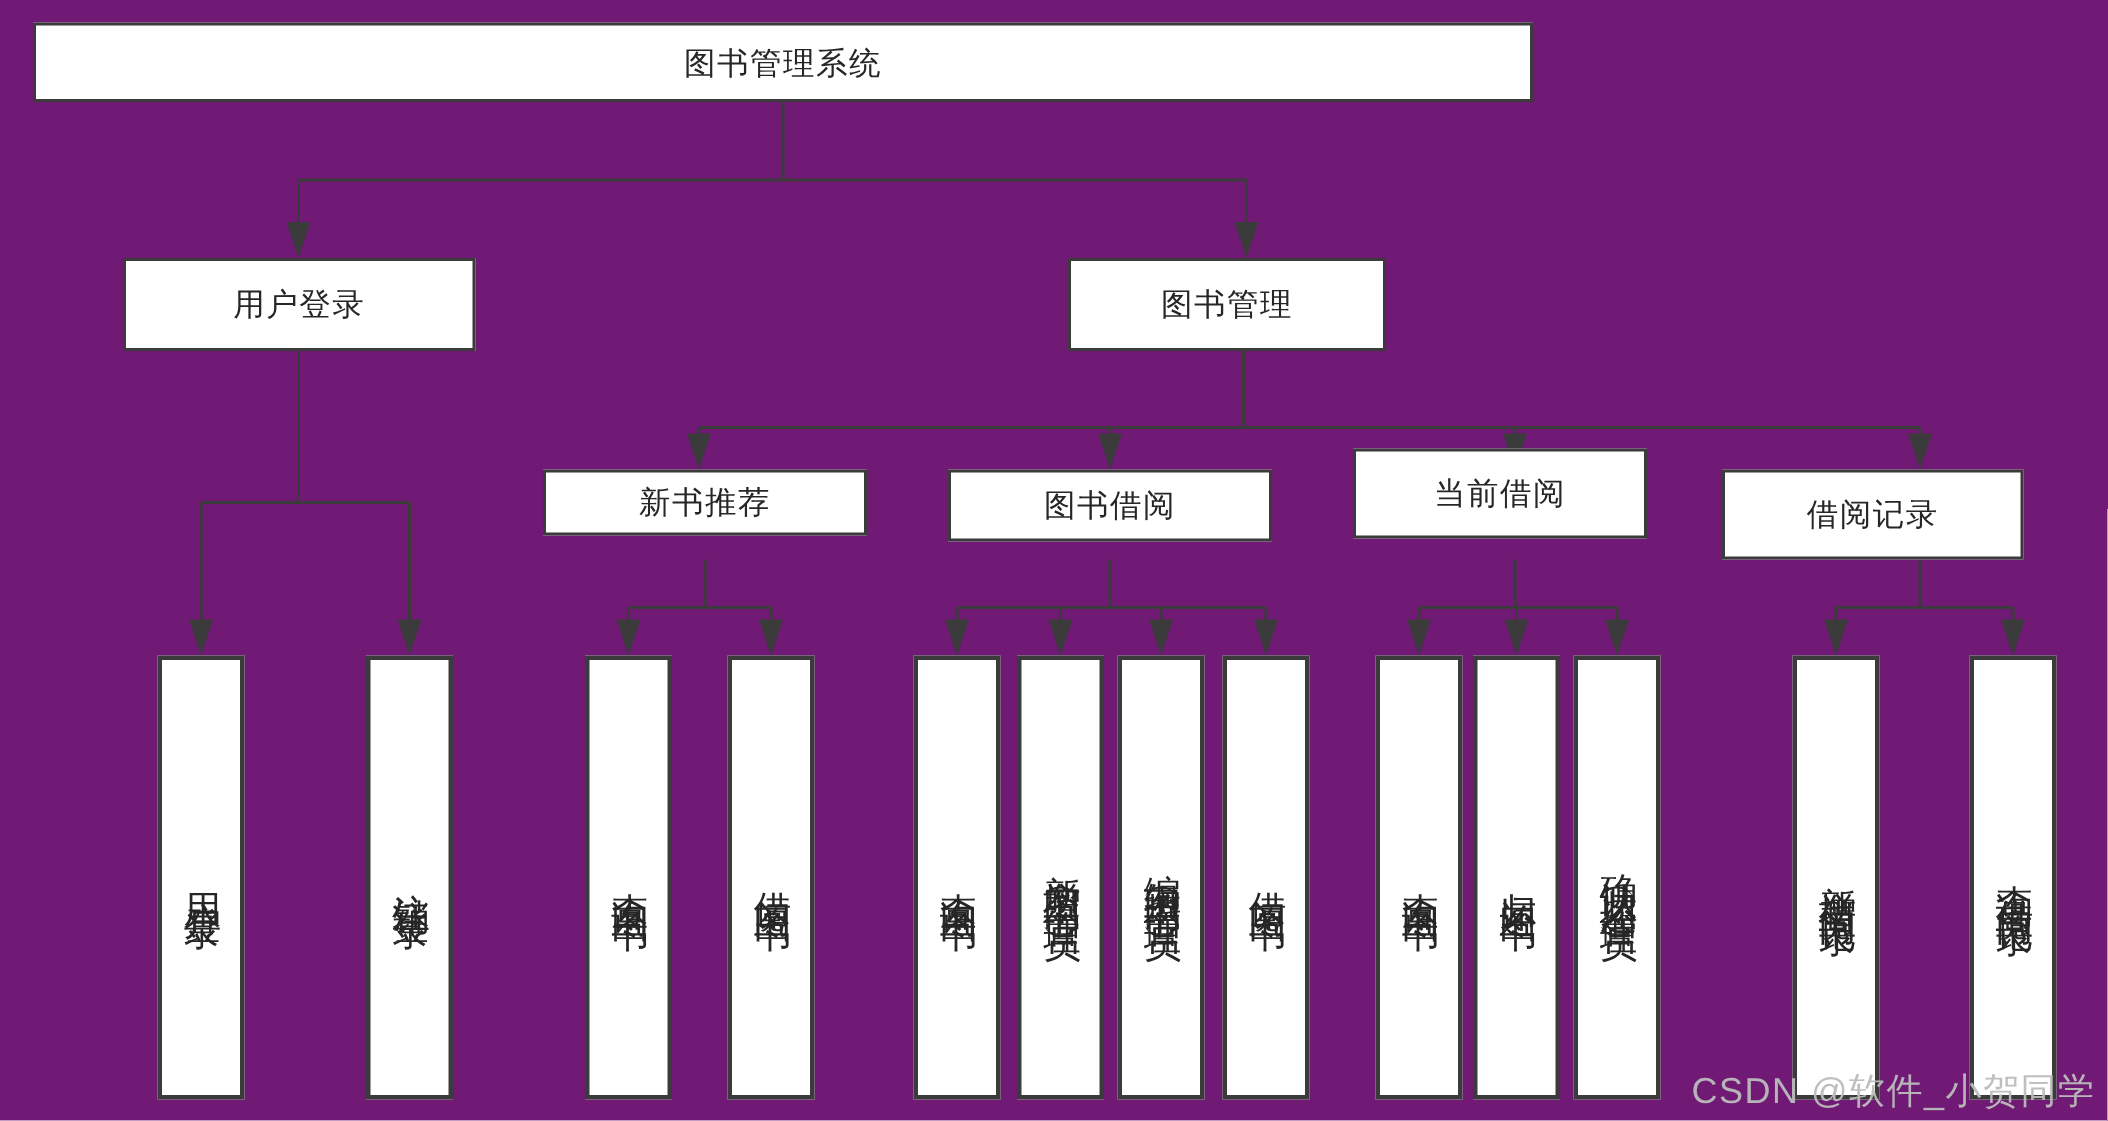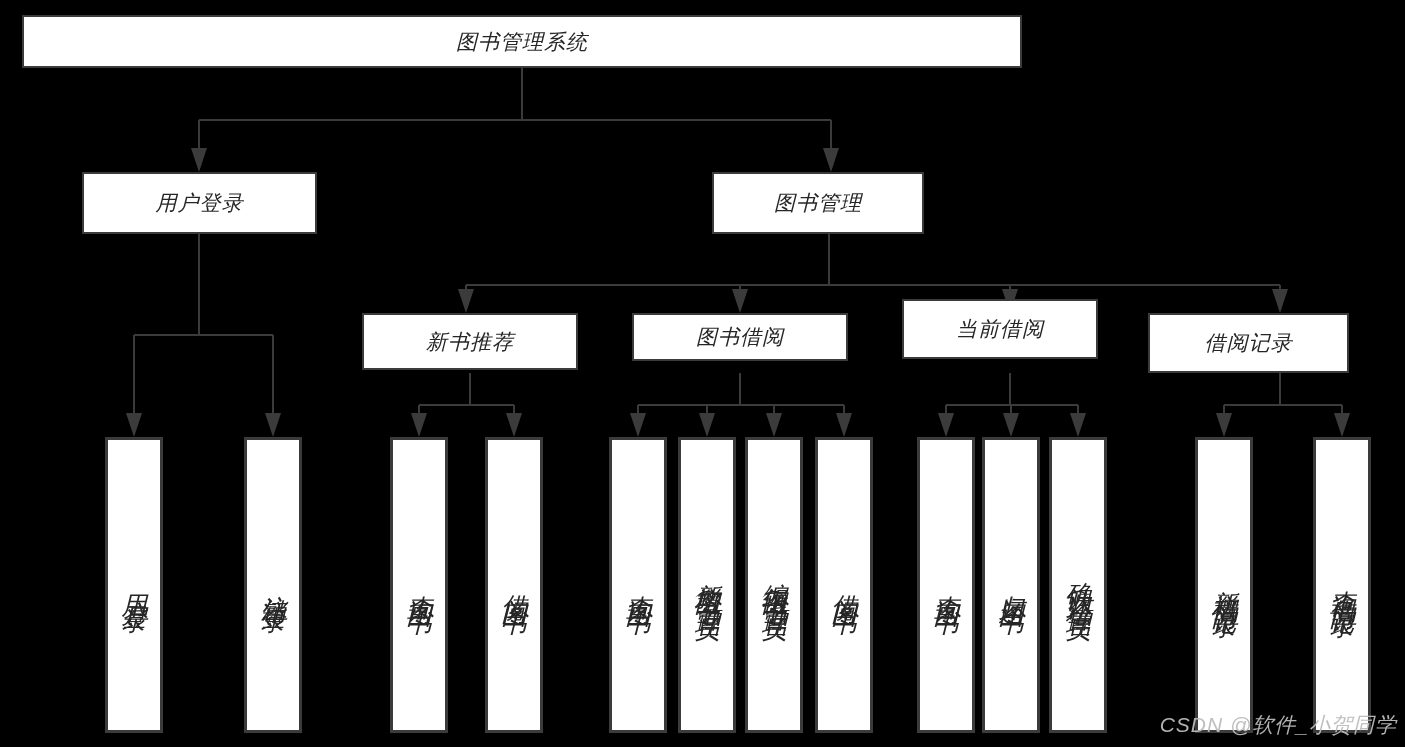--- a/index.html
+++ b/index.html
@@ -1,24 +1,23 @@
 <!DOCTYPE html>
 <html><head>
 <meta charset="utf-8">
 <style>
   html, body { margin: 0; padding: 0; background: #ffffff; }
   .canvas {
     position: relative;
     width: 1405px;
     height: 747px;
-    background: #000000;
+    background: #701a75;
     overflow: hidden;
     font-family: "Liberation Sans", "DejaVu Sans", sans-serif;
     color: #262626;
-    font-style: italic;
   }
   .connectors {
     position: absolute;
     left: 0; top: 0;
     width: 1405px; height: 747px;
     pointer-events: none;
   }
   .node {
     position: absolute;
     box-sizing: border-box;
@@ -40,21 +39,21 @@
     text-orientation: mixed;
     font-size: 25px;
     line-height: 1;
     letter-spacing: 5px;
     white-space: nowrap;
   }
   .watermark {
     position: absolute;
     right: 8px;
     top: 711px;
-    font-size: 21px;
+    font-size: 24px;
     letter-spacing: 1px;
     color: rgba(188, 188, 188, 0.95);
     z-index: 6;
     white-space: nowrap;
   }
 </style>
 </head>
 <body>
 
 <div class="canvas">
@@ -97,21 +96,21 @@
       <polygon points="1216,413 1232,413 1224,437"></polygon>
       <polygon points="1334,413 1350,413 1342,437"></polygon>
     </g>
   </svg>
 
   <div class="node" style="left:22px; top:15px; width:1000px; height:53px;">图书管理系统</div>
 
   <div class="node" style="left:82px; top:172px; width:235px; height:62px;">用户登录</div>
   <div class="node" style="left:712px; top:172px; width:212px; height:62px;">图书管理</div>
 
-  <div class="node" style="left:362px; top:313px; width:216px; height:57px;">新书推荐</div>
+  <div class="node" style="left:362px; top:313px; width:216px; height:44px;">新书推荐</div>
   <div class="node" style="left:632px; top:313px; width:216px; height:48px;">图书借阅</div>
   <div class="node" style="left:902px; top:299px; width:196px; height:60px;">当前借阅</div>
   <div class="node" style="left:1148px; top:313px; width:201px; height:60px;">借阅记录</div>
 
   <div class="node leaf" style="left:105px; top:437px; width:58px; height:296px;">
     <span class="vtext">用户登录</span>
   </div>
   <div class="node leaf" style="left:244px; top:437px; width:58px; height:296px;">
     <span class="vtext">注销登录</span>
   </div>

